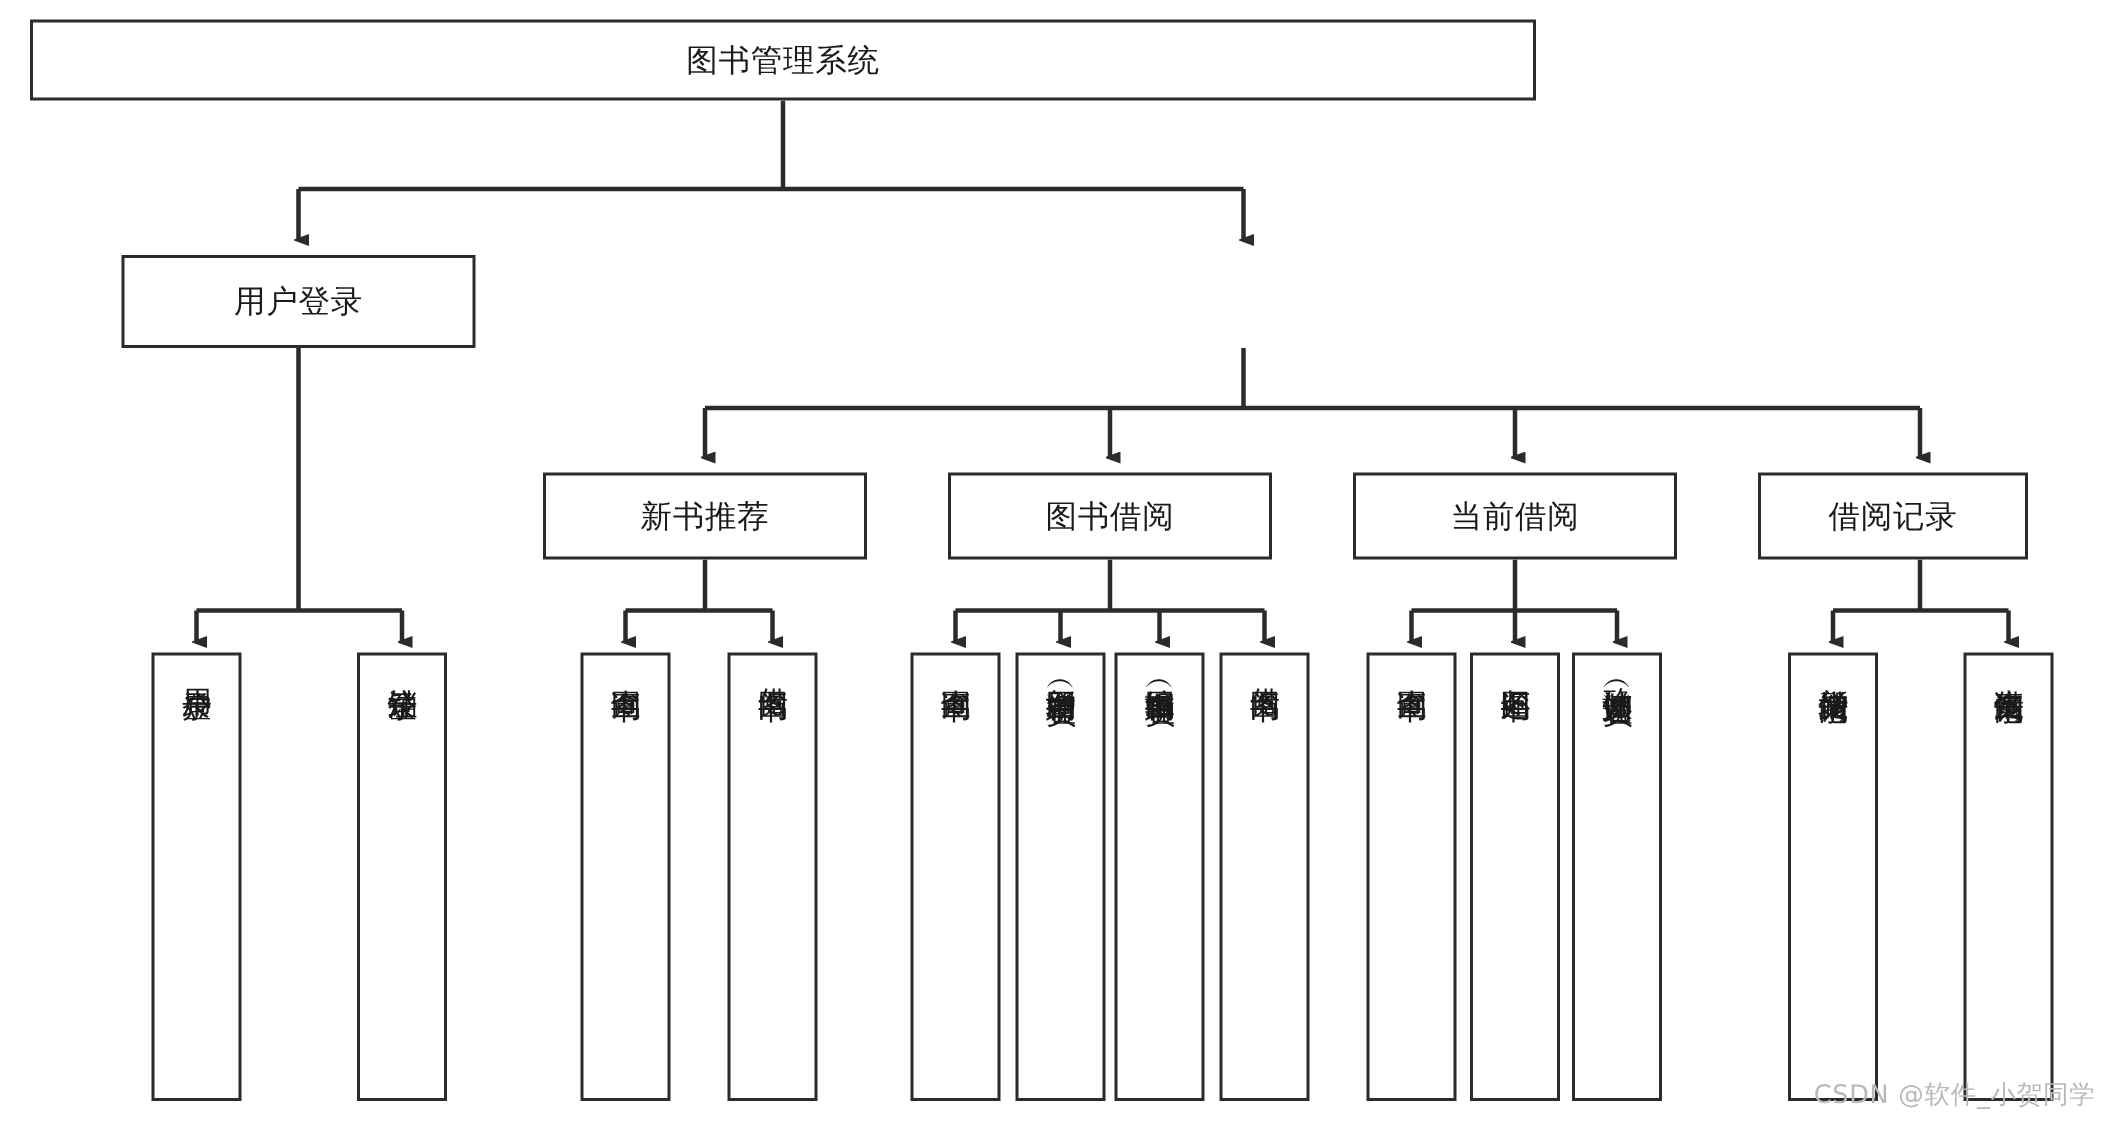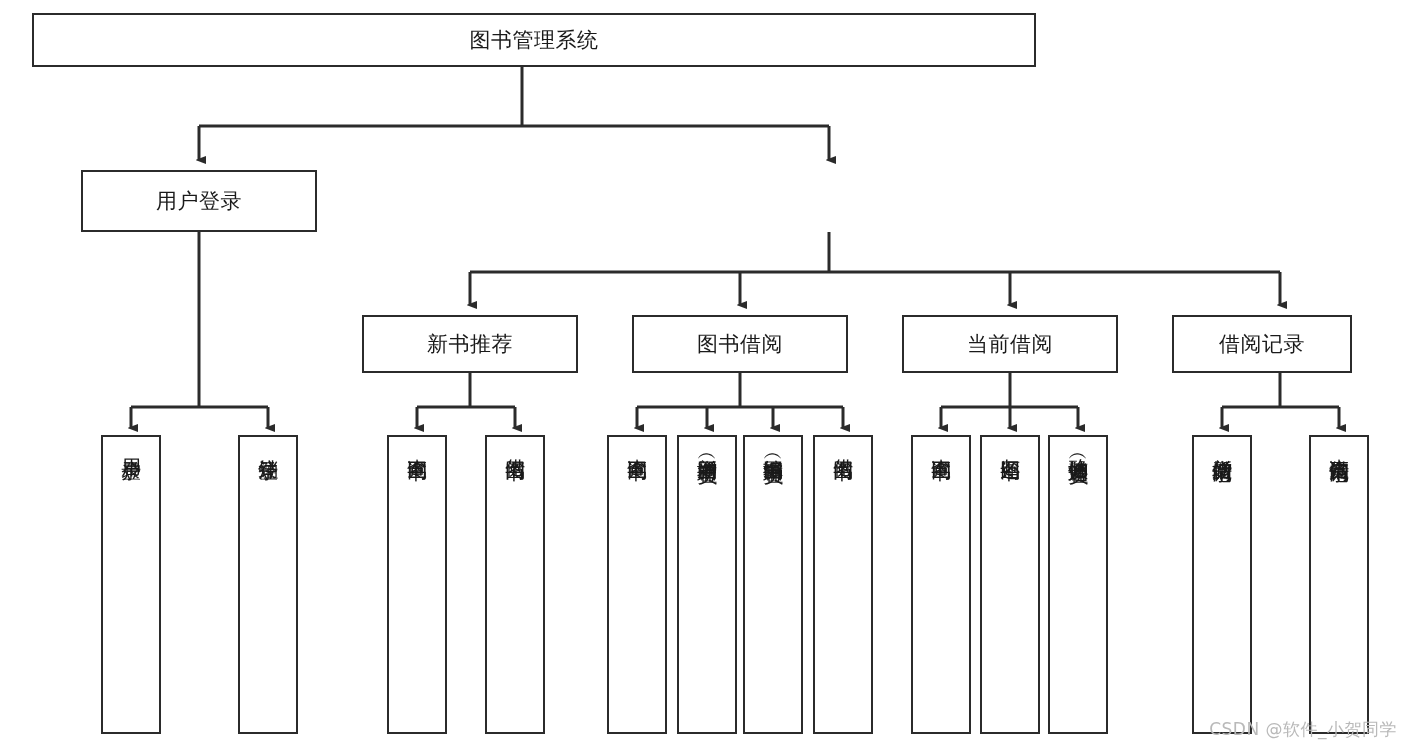--- a/index.html
+++ b/index.html
@@ -118,21 +118,21 @@
       <line x1="1010" y1="407" x2="1010" y2="428" marker-end="url(#arrowhead)"></line>
       <line x1="1078" y1="407" x2="1078" y2="428" marker-end="url(#arrowhead)"></line>
 
       <line x1="1280" y1="373" x2="1280" y2="407"></line>
       <line x1="1222" y1="407" x2="1339" y2="407"></line>
       <line x1="1222" y1="407" x2="1222" y2="428" marker-end="url(#arrowhead)"></line>
       <line x1="1339" y1="407" x2="1339" y2="428" marker-end="url(#arrowhead)"></line>
     </g>
   </svg>
 
-  <div class="node horizontal" style="left:20px; top:13px; width:1004px; height:54px;margin-left:12px;">
+  <div class="node horizontal" style="left:20px; top:13px; width:1004px; height:54px;">
     <span class="label">图书管理系统</span>
   </div>
 
   <div class="node horizontal" style="left:81px; top:170px; width:236px; height:62px;">
     <span class="label">用户登录</span>
   </div>
 
   <div class="node horizontal" style="left:632px; top:315px; width:216px; height:58px;">
     <span class="label">图书借阅</span>
   </div>

